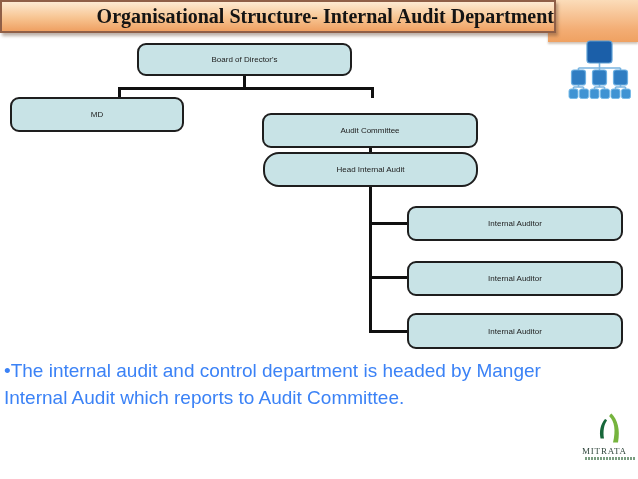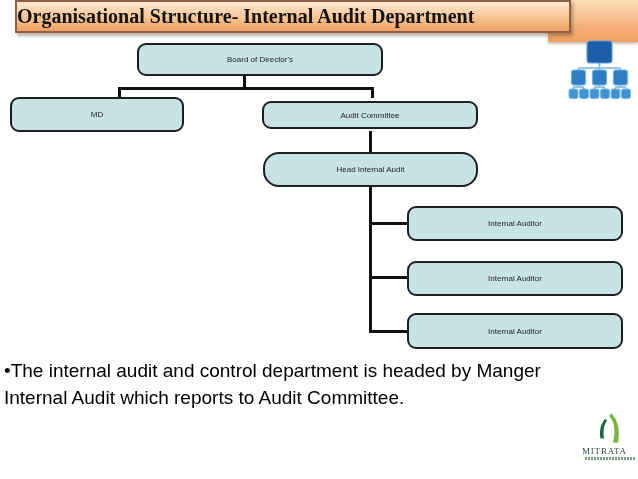--- a/index.html
+++ b/index.html
@@ -7,42 +7,42 @@
     position:relative; width:638px; height:479px; background:#ffffff;
     font-family:"Liberation Sans", sans-serif; overflow:hidden;
   }
   
   .banner-right {
     position:absolute; left:548px; top:0; width:90px; height:42px;
     background:linear-gradient(#fbdcb9 0%, #f3ad74 70%, #efa161 100%);
     box-shadow:0 2px 2px rgba(120,90,60,.35);
   }
   .title-bar {
-    position:absolute; left:15px; top:0; width:552px; height:29px;
+    position:absolute; left:0; top:0; width:552px; height:29px;
     background:linear-gradient(#fdead2 0%, #f7c491 55%, #efa062 100%);
     border:2px solid #8f5f47;
     box-shadow:2px 3px 3px rgba(90,60,40,.4);
-    display:flex; align-items:center; justify-content:flex-start;
+    display:flex; align-items:center; justify-content:flex-end;
     z-index:2;
   }
   .title-text {
     font-family:"Liberation Serif", serif; font-weight:bold;
     font-size:20px; color:#141414; white-space:nowrap;
   }
   
   .node {
     position:absolute; background:#c8e3e6; border:2px solid #1e1e1e;
     border-radius:9px; display:flex; align-items:center; justify-content:center;
     font-size:8px; color:#1c1c1c; box-sizing:border-box;
   }
   .conn { position:absolute; background:#101010; }
   
   .notes {
     position:absolute; left:4px; top:357px; width:600px;
-    font-size:19px; line-height:27px; color:#000000;
+    font-size:19px; line-height:27px; color:#3b82f6;
   }
   .notes p { margin:0; }
   
   .org-icon { position:absolute; left:568px; top:40px; width:64px; height:60px; }
   
   .logo { position:absolute; left:582px; top:412px; width:56px; text-align:left; }
   .logo svg { display:block; margin:0 auto; }
   .logo-text {
     font-family:"Liberation Serif", serif; font-size:9px; letter-spacing:.8px;
     color:#33493f; line-height:10px;
@@ -88,27 +88,27 @@
     <div class="conn" style="left:243px;top:76px;width:3px;height:13px;"></div>
     <div class="conn" style="left:118px;top:87px;width:256px;height:3px;"></div>
     <div class="conn" style="left:118px;top:87px;width:3px;height:11px;"></div>
     <div class="conn" style="left:371px;top:87px;width:3px;height:11px;"></div>
     <div class="conn" style="left:369px;top:131px;width:3px;height:22px;"></div>
     <div class="conn" style="left:369px;top:186px;width:3px;height:147px;"></div>
     <div class="conn" style="left:369px;top:222px;width:39px;height:3px;"></div>
     <div class="conn" style="left:369px;top:276px;width:39px;height:3px;"></div>
     <div class="conn" style="left:369px;top:330px;width:39px;height:3px;"></div>
 
-    <div class="node" style="left:137px;top:43px;width:246px;height:33px;">
+    <div class="node" style="left:137px;top:43px;width:215px;height:33px;">
         <span>Board of Director's</span>
       </div>
     <div class="node" style="left:10px;top:97px;width:174px;height:35px;">
         <span>MD</span>
       </div>
-    <div class="node" style="left:262px;top:101px;width:216px;height:28px;align-items:center;">
+    <div class="node" style="left:262px;top:113px;width:216px;height:35px;align-items:center;">
         <span>Audit Committee</span>
       </div>
     <div class="node" style="left:263px;top:152px;width:215px;height:35px;border-radius:16px;">
         <span>Head Internal Audit</span>
       </div>
     <div class="node" style="left:407px;top:206px;width:216px;height:35px;">
         <span>Internal Auditor</span>
       </div>
     <div class="node" style="left:407px;top:261px;width:216px;height:35px;">
         <span>Internal Auditor</span>

